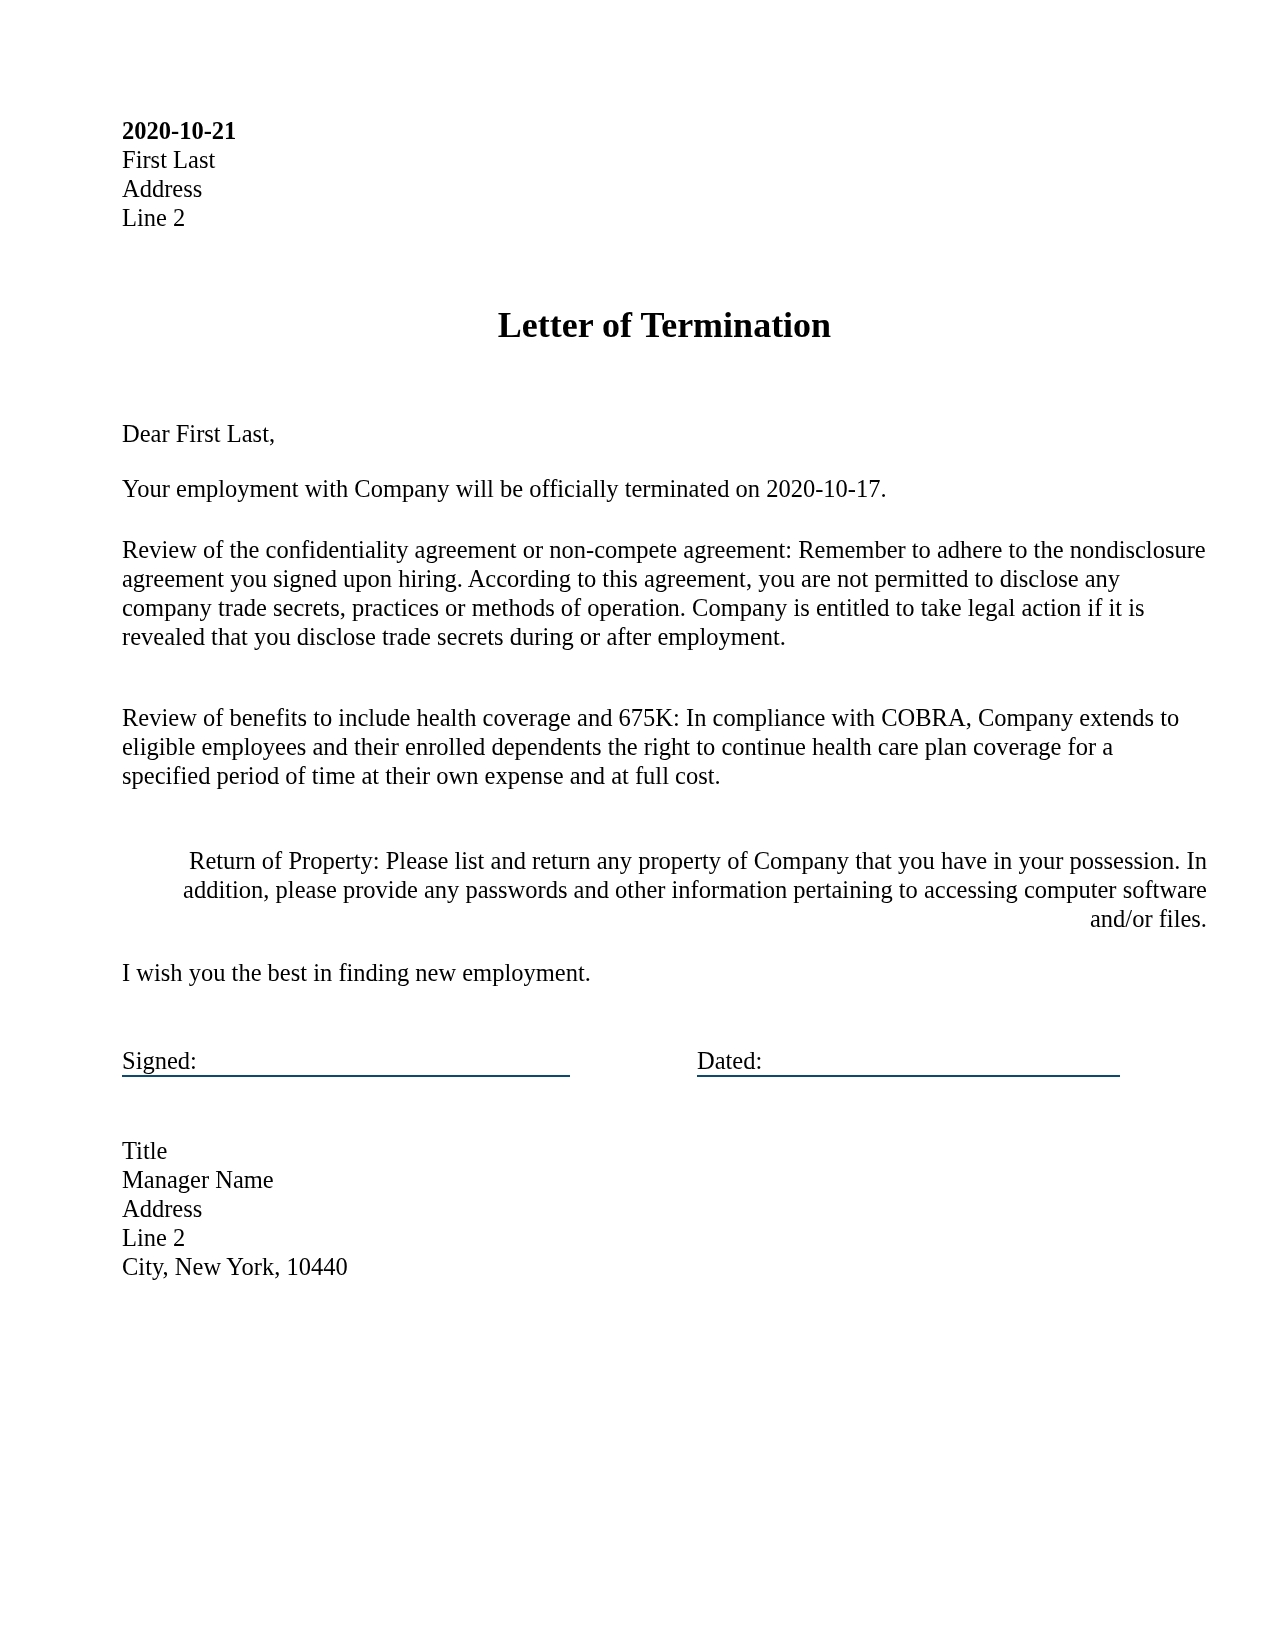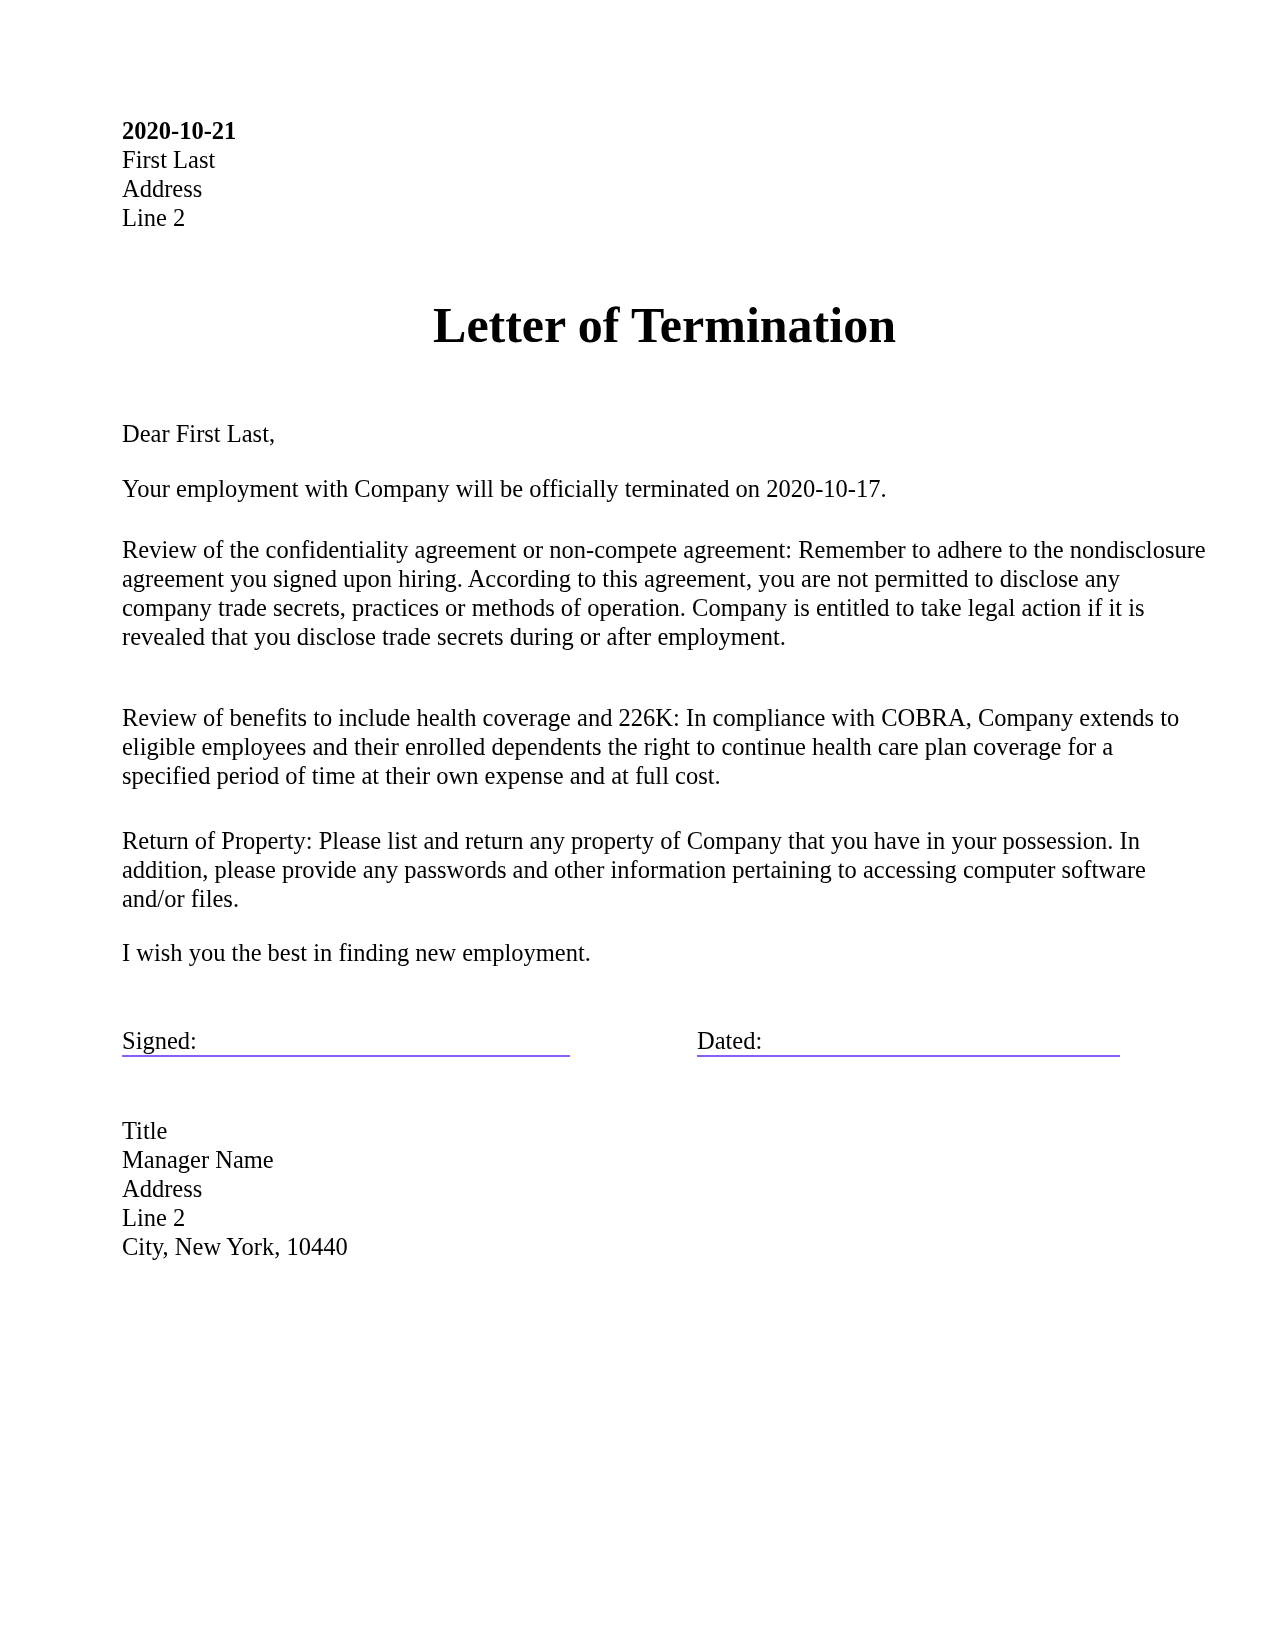--- a/index.html
+++ b/index.html
@@ -19,41 +19,41 @@
     font-size: 24.5px;
     line-height: 29px;
     overflow: hidden;
   }
   .addr-block div {
     line-height: 29px;
   }
   .bold { font-weight: bold; }
   .title {
     margin: 64px 0 0 0;
-    font-size: 50px;
+    font-size: 36px;
     line-height: 58px;
     font-weight: bold;
     text-align: center;
   }
   p { margin: 0; }
   .salutation { margin-top: 65px; }
   .p-employment   { margin-top: 26px; }
   .p-reason       { margin-top: 23px; }
   .p-confidential { margin-top: 32px; font-family: Liberation Serif, serif; }
   .p-benefits     { margin-top: 52px; }
-  .p-property     { margin-top: 36px; }
+  .p-property     { margin-top: 56px; text-align: right; }
   .p-paycheck     { margin-top: 29px; }
   .p-wishes       { margin-top: 25px; }
   .sig-row {
     margin-top: 59px;
     display: flex;
     align-items: stretch;
   }
   .sig-field {
-    border-bottom: 2px solid #8b5cf6;
+    border-bottom: 2px solid #0c4a6e;
     line-height: 29px;
   }
   .sig-signed { width: 448px; }
   .sig-gap    { width: 127px; }
   .sig-dated  { width: 423px; }
   .footer-block { margin-top: 59px; }
 </style>
 </head>
 <body>
 
@@ -68,21 +68,21 @@
 
   <h1 class="title">Letter of Termination</h1>
 
   <p class="salutation">Dear First Last,</p>
 
   <p class="p-employment">Your employment with Company will be officially terminated on 2020-10-17.</p>
 
 
   <p class="p-confidential">Review of the confidentiality agreement or non-compete agreement: Remember to adhere to the nondisclosure agreement you signed upon hiring. According to this agreement, you are not permitted to disclose any company trade secrets, practices or methods of operation. Company is entitled to take legal action if it is revealed that you disclose trade secrets during or after employment.</p>
 
-  <p class="p-benefits">Review of benefits to include health coverage and 226K: In compliance with COBRA, Company extends to eligible employees and their enrolled dependents the right to continue health care plan coverage for a specified period of time at their own expense and at full cost.</p>
+  <p class="p-benefits">Review of benefits to include health coverage and 675K: In compliance with COBRA, Company extends to eligible employees and their enrolled dependents the right to continue health care plan coverage for a specified period of time at their own expense and at full cost.</p>
 
   <p class="p-property">Return of Property: Please list and return any property of Company that you have in your possession. In addition, please provide any passwords and other information pertaining to accessing computer software and/or files.</p>
 
 
   <p class="p-wishes">I wish you the best in finding new employment.</p>
 
   <div class="sig-row">
     <div class="sig-field sig-signed">
       <span>Signed:</span>
     </div>

